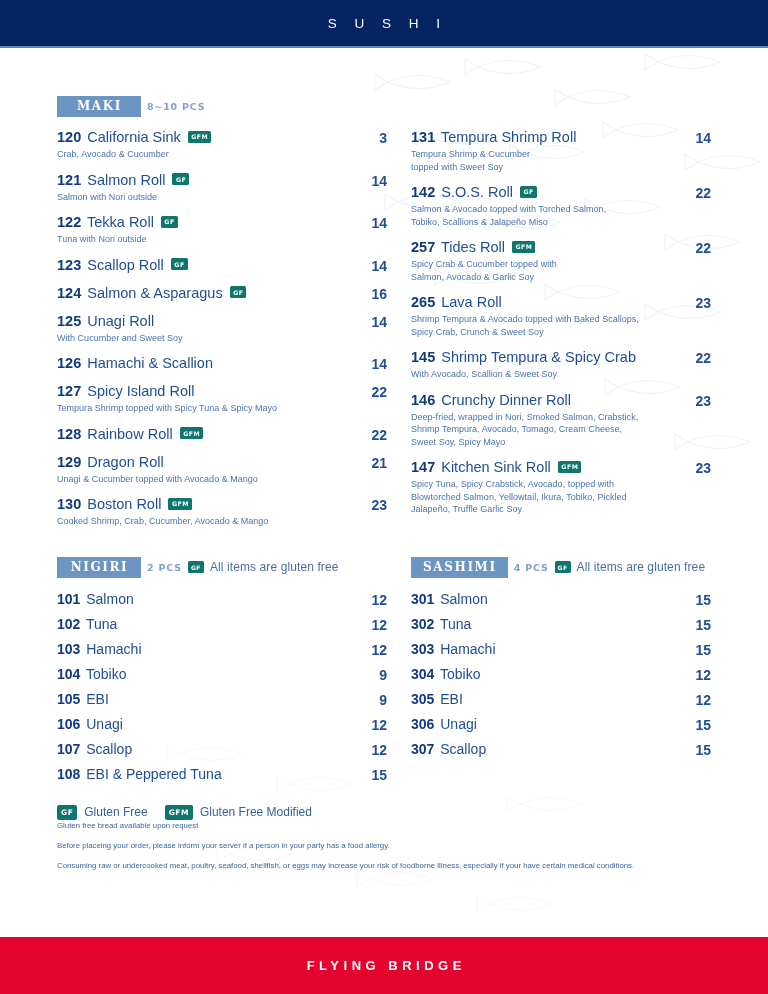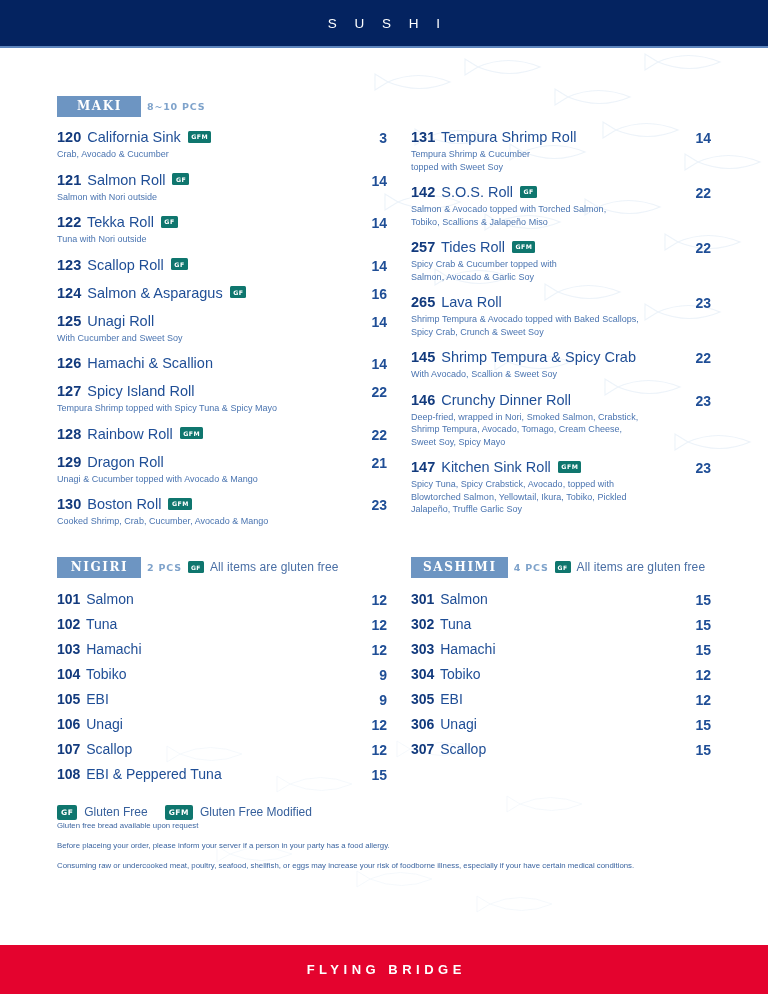--- a/index.html
+++ b/index.html
@@ -197,21 +197,21 @@
     margin-bottom: 9px;
     max-width: 640px;
   }
 
   
   .bottombar {
     position: absolute;
     left: 0;
     bottom: 0;
     width: 768px;
-    height: 49px;
+    height: 57px;
     background: #e4032e;
     display: flex;
     align-items: center;
     justify-content: center;
     z-index: 3;
   }
   .bottombar-title {
     color: #ffffff;
     font-size: 13px;
     font-weight: 700;

